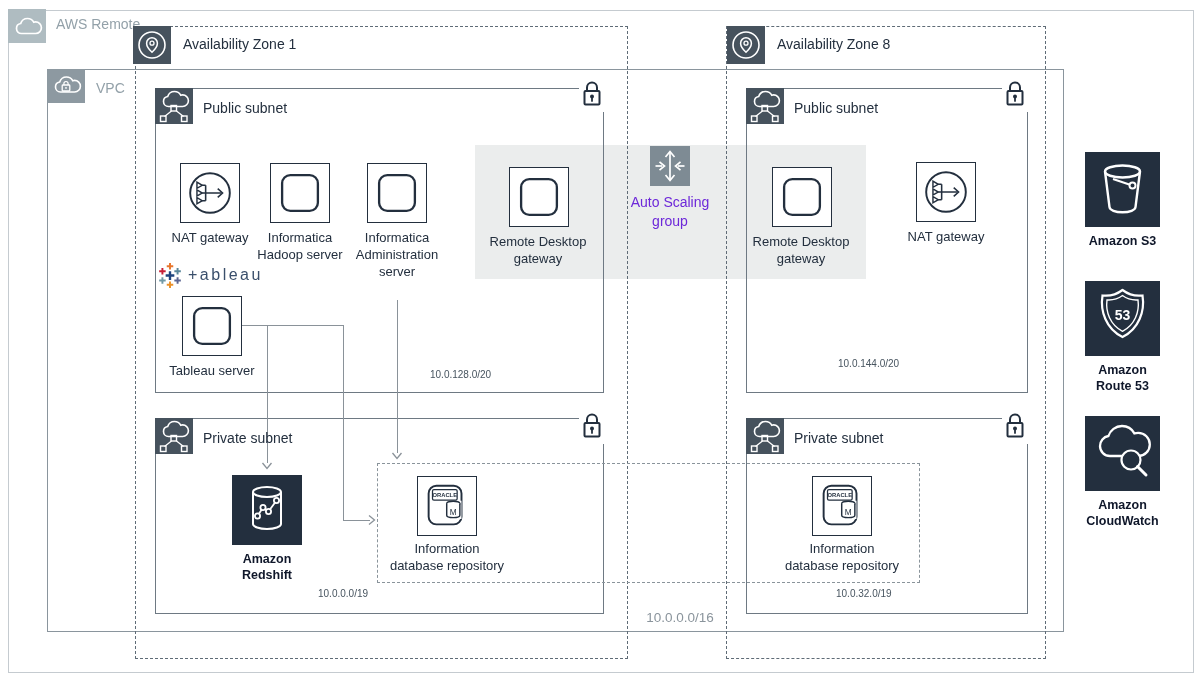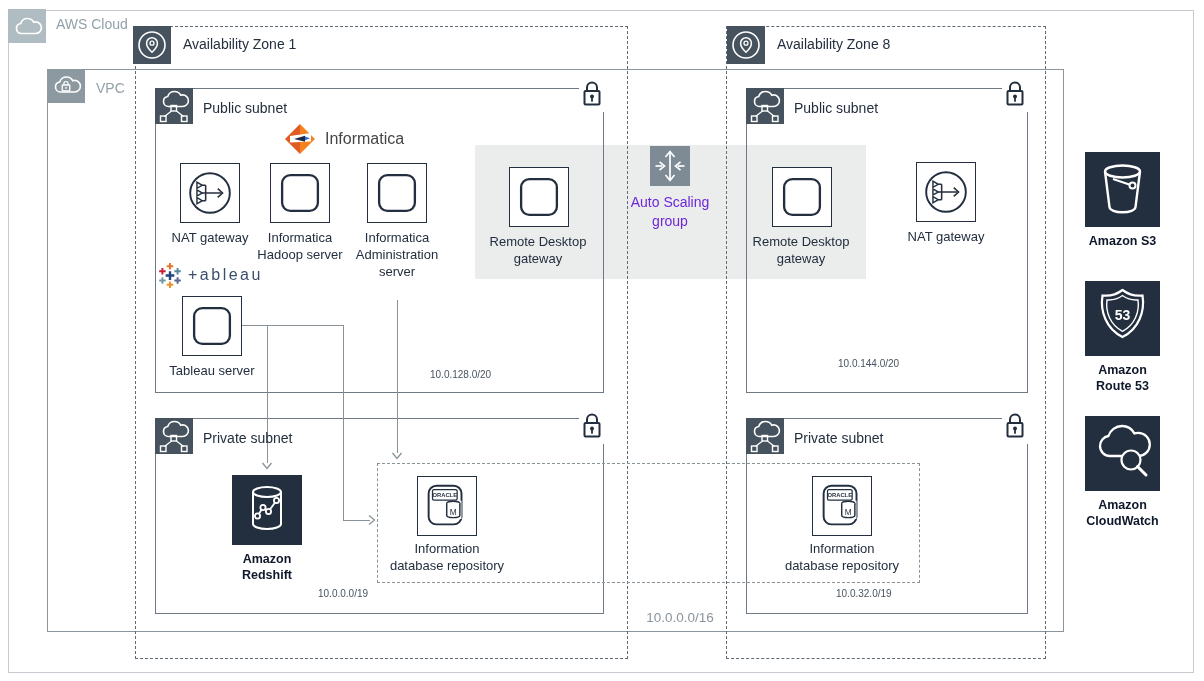--- a/index.html
+++ b/index.html
@@ -64,21 +64,21 @@
       <path d="M1,1.5 L6.5,6 L1,10.5" stroke="#8A9299" stroke-width="1.3" fill="none"></path>
     </svg>
 
   <div class="abs grp-icon" style="left:8px;top:9px;width:38px;height:34px;background:#AFBCC1;">
     <svg width="38" height="34" viewBox="0 0 38 34">
         <g transform="translate(5,9)">
           <path d="M8.5,15.5 C5.7,15.5 3.5,13.3 3.5,10.5 C3.5,8 5.3,5.9 7.7,5.5 C8.6,2.6 11.3,0.5 14.5,0.5 C17.2,0.5 19.5,2 20.7,4.2 C21.3,4 22,3.9 22.6,3.9 C25.8,3.9 28.4,6.5 28.4,9.7 C28.4,12.9 25.8,15.5 22.6,15.5 Z" stroke="#fff" stroke-width="1.7" fill="none"></path>
         </g>
       </svg>
   </div>
-  <div class="abs grp-label" style="left:56px;top:16px;">AWS Cloud</div>
+  <div class="abs grp-label" style="left:56px;top:16px;">AWS Remote</div>
 
   <div class="abs grp-icon" style="left:47px;top:69px;width:38px;height:34px;background:#8D99A1;">
     <svg width="38" height="34" viewBox="0 0 38 34">
         <g transform="translate(5,7.5)">
           <path d="M8.5,15.5 C5.7,15.5 3.5,13.3 3.5,10.5 C3.5,8 5.3,5.9 7.7,5.5 C8.6,2.6 11.3,0.5 14.5,0.5 C17.2,0.5 19.5,2 20.7,4.2 C21.3,4 22,3.9 22.6,3.9 C25.8,3.9 28.4,6.5 28.4,9.7 C28.4,12.9 25.8,15.5 22.6,15.5 Z" stroke="#fff" stroke-width="1.6" fill="none"></path>
         </g>
     <path d="M16.9,16 V14.6 A2.1,2.1 0 0 1 21.1,14.6 V16" stroke="#fff" stroke-width="1.2" fill="none"></path>
     <rect x="15.2" y="16" width="7.6" height="6" rx="0.8" stroke="#fff" stroke-width="1.3" fill="none"></rect>
     <circle cx="19" cy="18.9" r="0.9" fill="#fff"></circle>
       </svg>
@@ -186,30 +186,20 @@
     <svg width="22" height="30" viewBox="0 0 22 30">
         <path d="M6,12 V8.5 A5,5 0 0 1 16,8.5 V12" stroke="#232F3E" stroke-width="2" fill="none"></path>
         <rect x="3.5" y="12" width="15" height="13.5" rx="1" stroke="#232F3E" stroke-width="2" fill="#fff"></rect>
         <circle cx="11" cy="17.5" r="2" fill="#232F3E"></circle>
         <rect x="10.1" y="18.5" width="1.8" height="4.2" fill="#232F3E"></rect>
       </svg>
   </div>
 
   <div class="abs cidr-vpc" style="left:628px;top:610px;width:104px;">10.0.0.0/16</div>
 
-  <div class="abs logo-row" style="left:283px;top:122px;">
-    <svg width="34" height="34" viewBox="0 0 34 34">
-      <polygon points="17,2 32,17 17,32" fill="#F5821F"></polygon>
-      <polygon points="17,2 2,17 17,32" fill="#E05B24"></polygon>
-      <polygon points="7,14 28,11 28,19.5 7,20.5" fill="#fff"></polygon>
-      <polygon points="11,17 22,13.8 22,19.8" fill="#1B2A4A"></polygon>
-      <polygon points="22,14.5 27,16.3 22,18.3" fill="#2E6FD9"></polygon>
-    </svg>
-    <span class="informatica-text">Informatica</span>
-  </div>
 
   <div class="abs logo-row" style="left:157px;top:262px;">
     <svg width="26" height="26" viewBox="0 0 24 24">
       <path d="M9,4 h6 M12,1 v6" stroke="#E8762D" stroke-width="1.8"></path>
       <path d="M2,8.5 h6 M5,5.5 v6" stroke="#C72037" stroke-width="1.8"></path>
       <path d="M16,8.5 h6 M19,5.5 v6" stroke="#59879B" stroke-width="1.8"></path>
       <path d="M8,12.5 h8 M12,8.5 v8" stroke="#1F447E" stroke-width="2.2"></path>
       <path d="M2,17 h6 M5,14 v6" stroke="#7099A6" stroke-width="1.8"></path>
       <path d="M16,17 h6 M19,14 v6" stroke="#5C6692" stroke-width="1.8"></path>
       <path d="M9,21 h6 M12,18 v6" stroke="#EB9129" stroke-width="1.8"></path>

